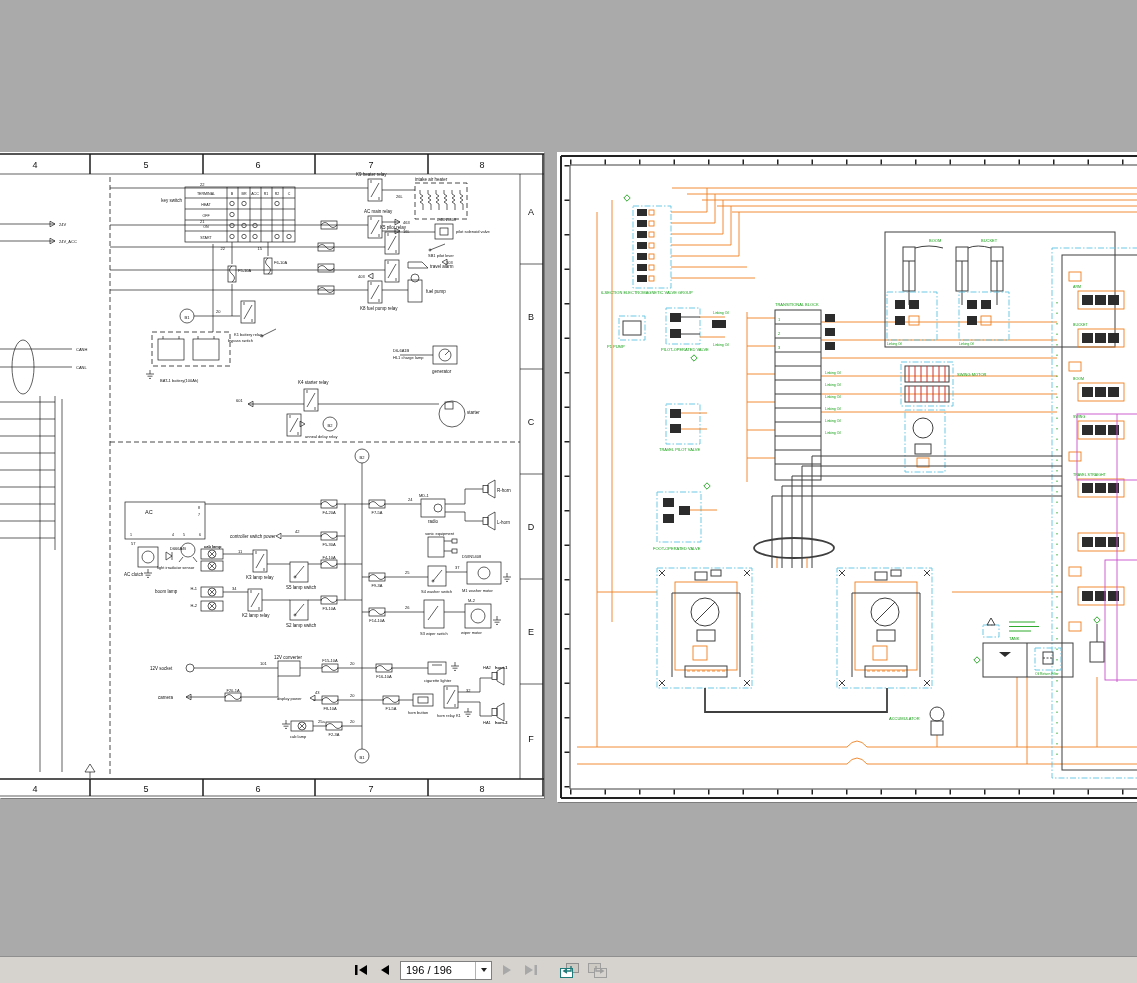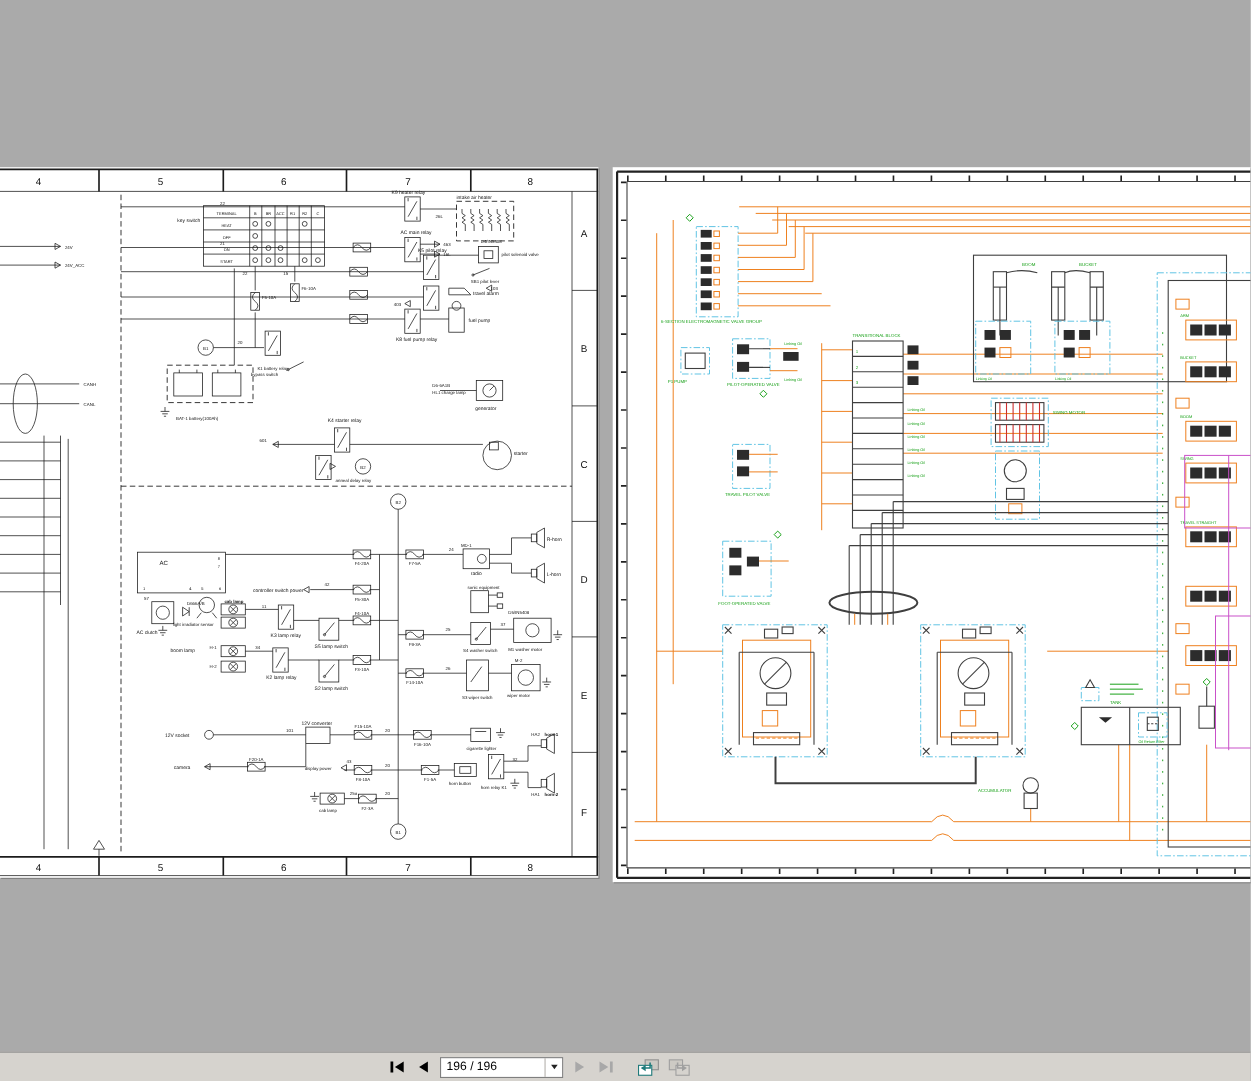--- a/index.html
+++ b/index.html
@@ -27,21 +27,21 @@
   .c{stroke:#5fc3e4;stroke-width:.9;fill:none;stroke-dasharray:6,2,1.5,2;}
   .g{fill:#17a017;font-size:4px;}
   .gm{stroke:#17a017;stroke-width:.9;fill:none;}
   .m{stroke:#c94fc9;stroke-width:.9;fill:none;}
   .r{stroke:#cc3030;stroke-width:1;fill:none;}
   .bk{fill:#2c2c2c;}
   
   .toolbar{position:absolute;left:0;top:956px;width:100%;height:27px;background:#d6d3ce;border-top:1px solid #8f8f8f;box-sizing:border-box;}
   .tb-row{position:absolute;left:352px;top:3px;height:20px;display:flex;align-items:center;gap:6px;}
   .nav-btn{width:18px;height:18px;display:flex;align-items:center;justify-content:center;}
-  .page-box{width:112px;height:19px;background:#fff;border:1px solid #7f7f7f;display:flex;align-items:center;box-sizing:border-box;justify-content:space-between;}
+  .page-box{width:92px;height:19px;background:#fff;border:1px solid #7f7f7f;display:flex;align-items:center;box-sizing:border-box;justify-content:space-between;}
   .page-box .val{flex:1;padding-left:5px;font-size:11px;color:#000;white-space:nowrap;}
   .page-box .dd{width:15px;height:100%;border-left:1px solid #b5b2ad;display:flex;align-items:center;justify-content:center;}
   .dd-arrow{width:0;height:0;border-left:3.5px solid transparent;border-right:3.5px solid transparent;border-top:4.5px solid #222;}
   .gap{width:6px;}
 </style>
 </head>
 <body>
 
 <div class="screen">
 

